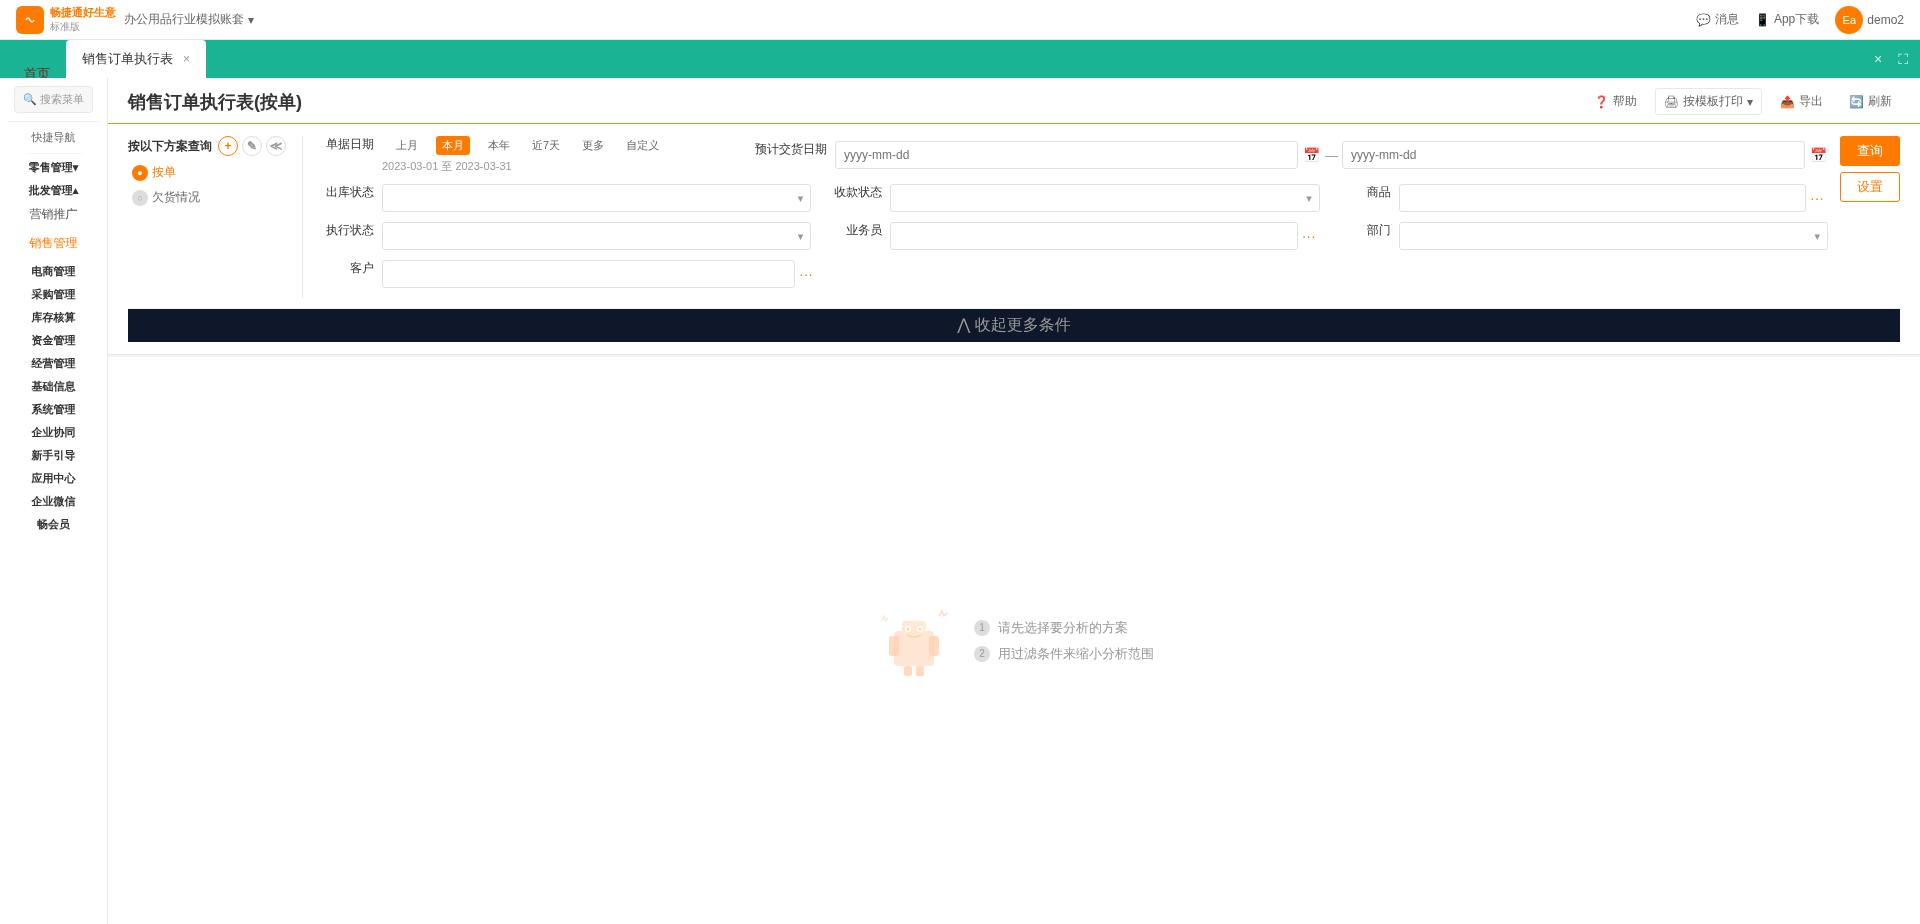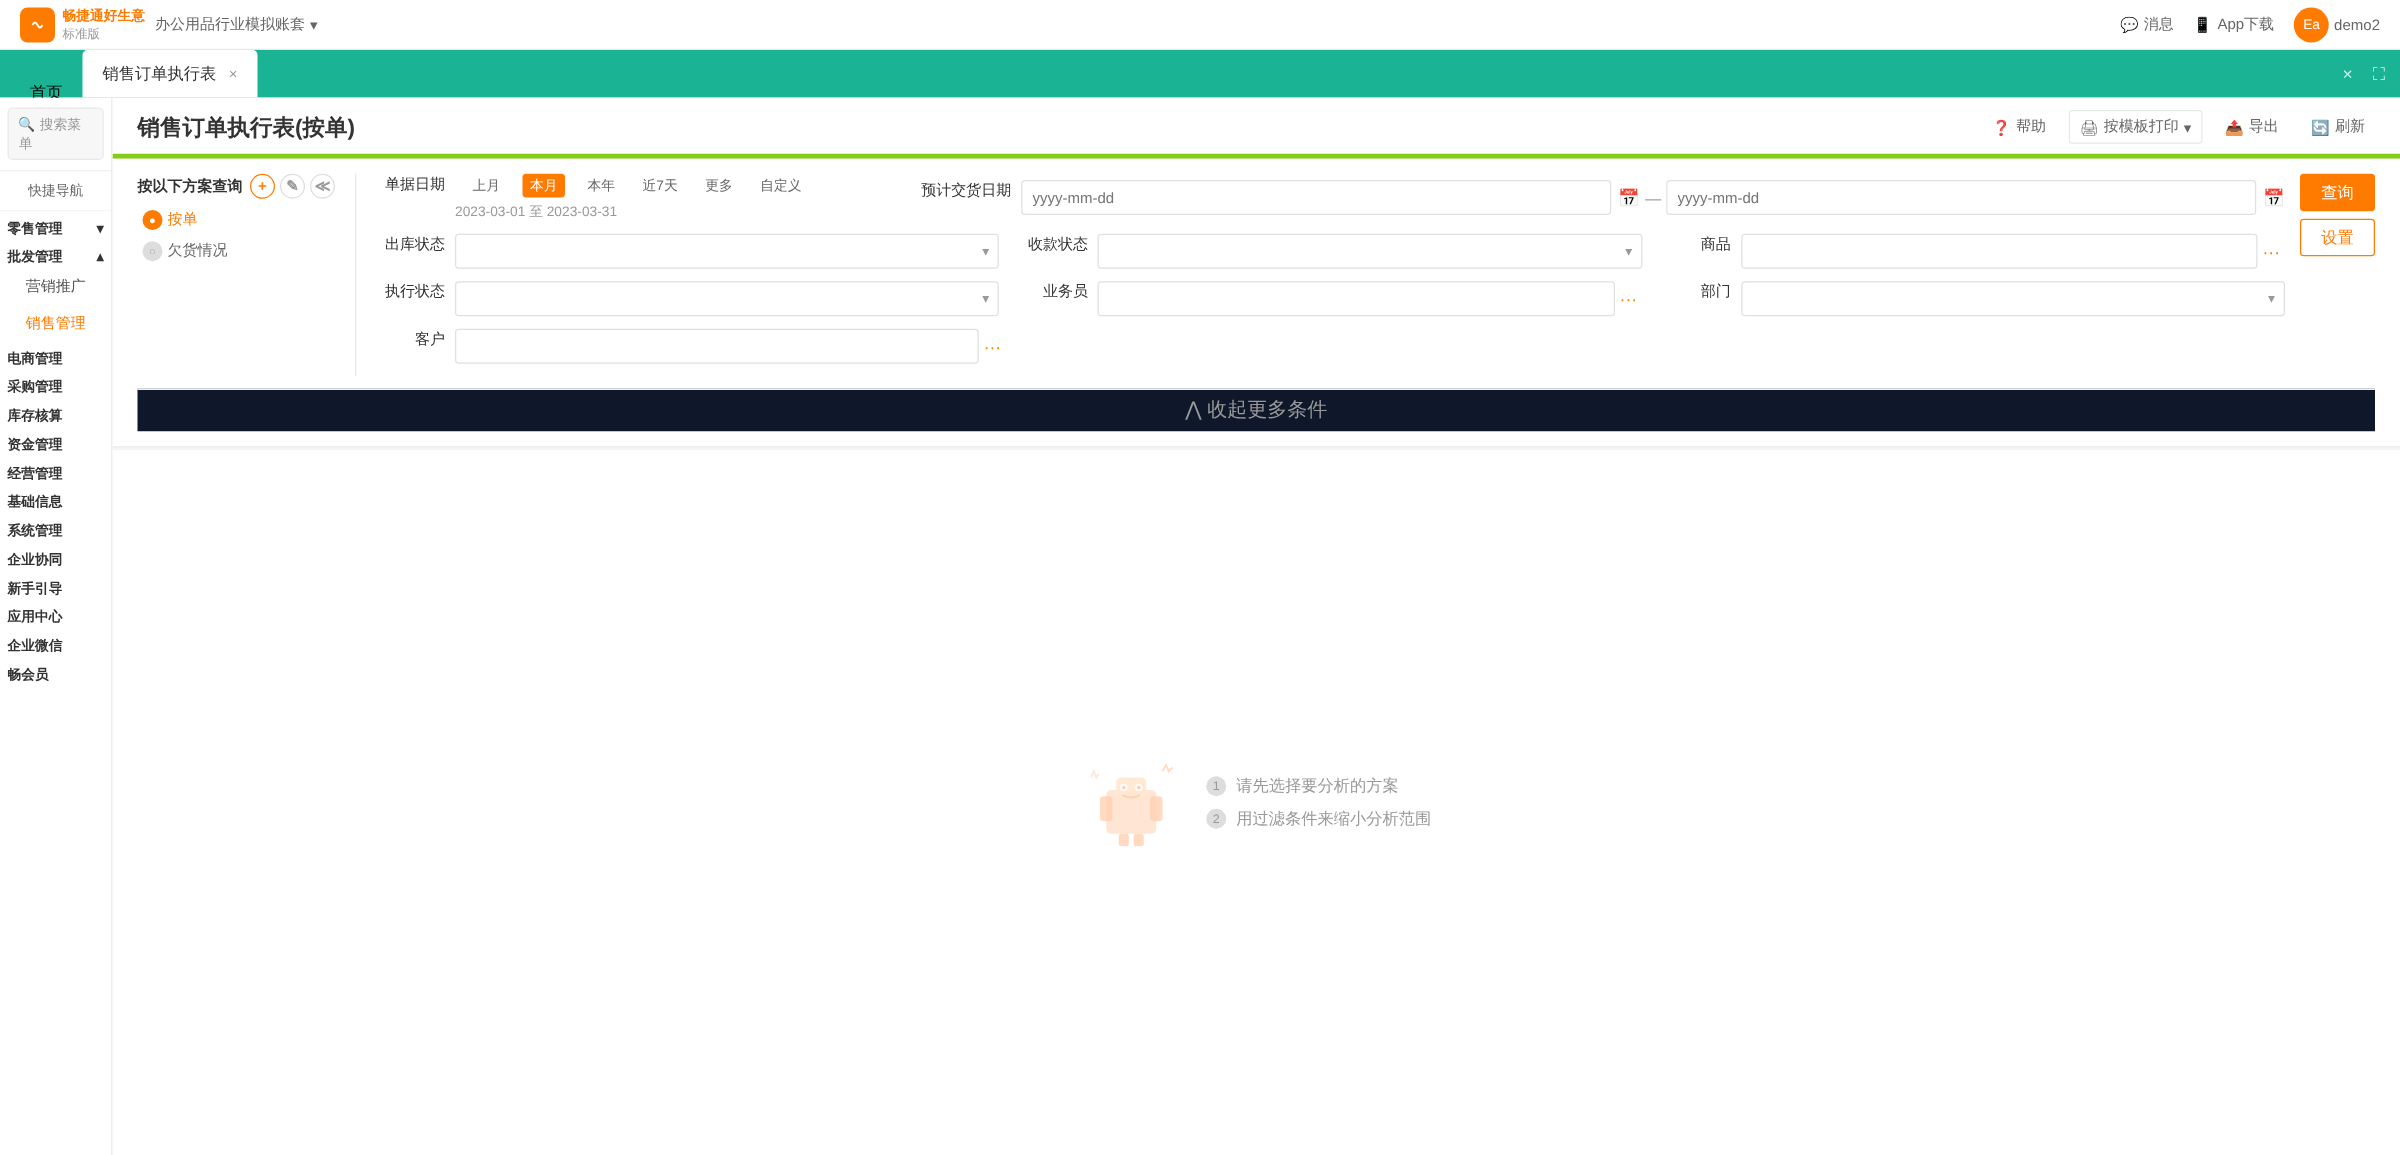--- a/index.html
+++ b/index.html
@@ -85,21 +85,21 @@
       height: 38px;
       padding: 0 16px;
       display: flex;
       align-items: center;
       color: rgba(255,255,255,0.85);
       font-size: 13px;
       cursor: pointer;
       gap: 6px;
     }
     .nav-tab.home {
-      color: #000000;
+      color: #7f1d1d;
       margin-top: 30px;
     }
     .nav-tab.active {
       background: #fff;
       color: #333;
       border-radius: 4px 4px 0 0;
     }
     .nav-tab-close {
       font-size: 12px;
       color: #999;
@@ -121,27 +121,28 @@
 
     
     .main-area {
       display: flex;
       flex: 1;
       overflow: hidden;
     }
 
     
     .sidebar {
-      width: 90px;
+      width: 108px;
       background: #fff;
       border-right: 1px solid #e8e8e8;
       display: flex;
       flex-direction: column;
       overflow-y: auto;
       flex-shrink: 0;
+      align-items: center;
     }
     .sidebar-search {
       padding: 8px 6px;
       border-bottom: 1px solid #f0f0f0;
     }
     .sidebar-search-btn {
       width: 100%;
       padding: 5px 8px;
       background: #f7f7f7;
       border: 1px solid #e8e8e8;
@@ -183,21 +184,21 @@
       overflow-y: auto;
       background: #f5f5f5;
       display: flex;
       flex-direction: column;
     }
 
     
     .page-header {
       background: #fff;
       padding: 10px 20px 8px;
-      border-bottom: 4px solid #84cc16;
+      border-bottom: 1px solid #84cc16;
       display: flex;
       align-items: center;
       justify-content: space-between;
       flex-shrink: 0;
     }
     .page-title {
       font-size: 18px;
       font-weight: bold;
       color: #333;
     }

